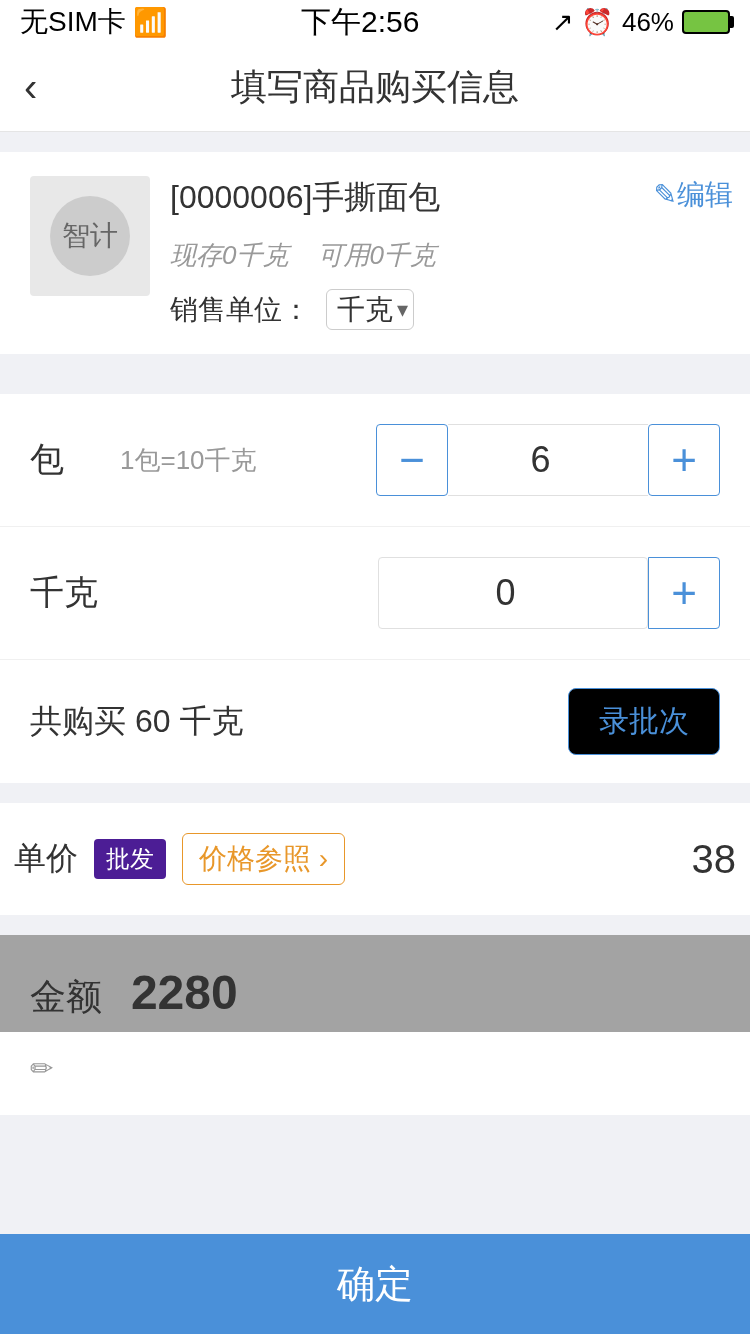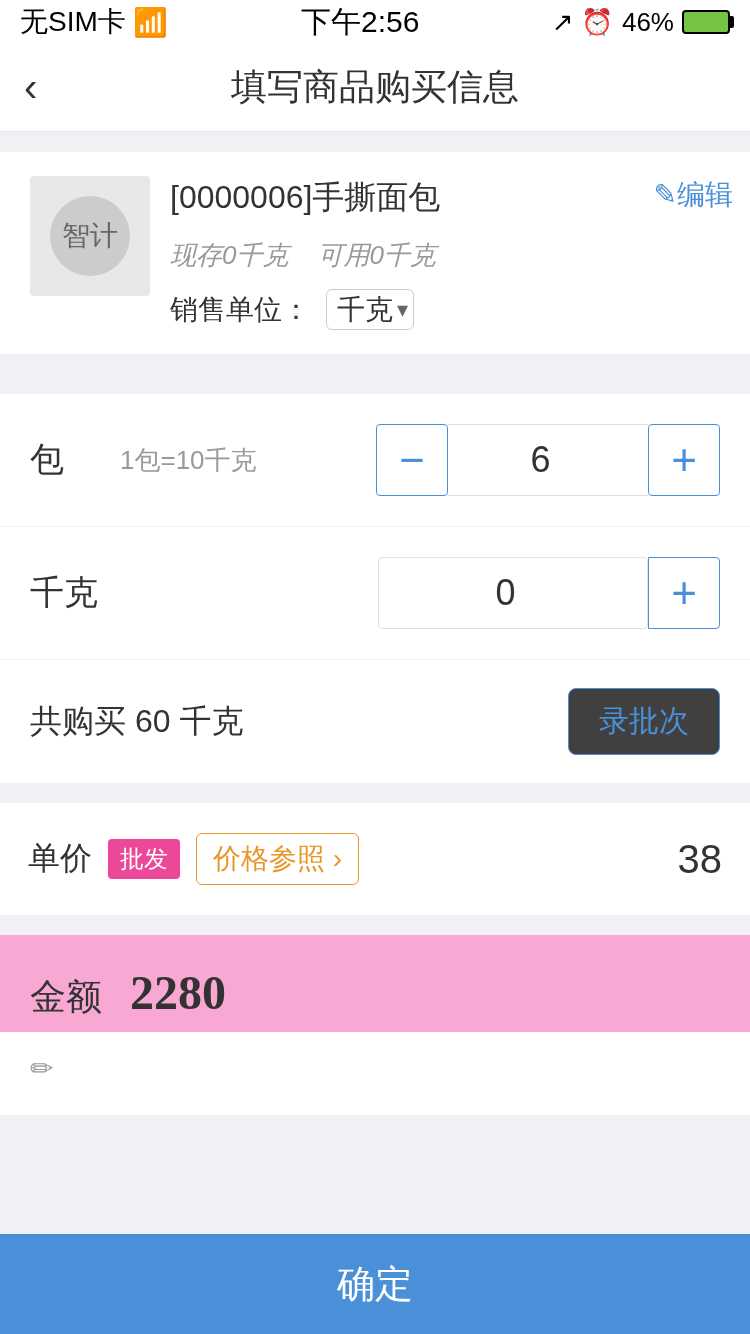--- a/index.html
+++ b/index.html
@@ -242,44 +242,44 @@
       flex: 1;
       font-size: 32px;
       color: #333;
     }
     .record-btn {
       border: 1.5px solid #4a90d9;
       border-radius: 8px;
       padding: 12px 30px;
       color: #4a90d9;
       font-size: 30px;
-      background: #404040;
+      background: #000000;
       cursor: pointer;
     }
 
     
     .section-sep {
       height: 20px;
       background: #f0f1f5;
     }
 
     
     .price-section {
       background: #fff;
-      padding: 30px 28px;
+      padding: 30px 14px;
       display: flex;
       align-items: center;
       gap: 16px;
     }
     .price-label {
       font-size: 32px;
       color: #333;
     }
     .price-tag {
-      background: #ec4899;
+      background: #4c1d95;
       color: #fff;
       font-size: 24px;
       padding: 4px 12px;
       border-radius: 4px;
     }
     .price-ref-btn {
       border: 1.5px solid #e8972a;
       border-radius: 6px;
       padding: 6px 16px;
       color: #e8972a;
@@ -428,21 +428,21 @@
 
   <div class="price-section">
     <span class="price-label">单价</span>
     <span class="price-tag">批发</span>
     <div class="price-ref-btn">价格参照 ›</div>
     <span class="price-value">38</span>
   </div>
 
   <div style="background:#fff;padding:0;">
     <div style="background:#f0f1f5;height:20px;"></div>
-    <div style="background:#f9a8d4;padding:30px 30px 10px;font-family:Liberation Serif, serif;">
+    <div style="background:#a3a3a3;padding:30px 30px 10px;">
       <span class="amount-label">金额</span>
       <span class="amount-value">2280</span>
     </div>
     <div class="note-row">
       <span class="pencil-icon">✏</span>
     </div>
   </div>
 
   <div class="bottom-area"></div>
 

